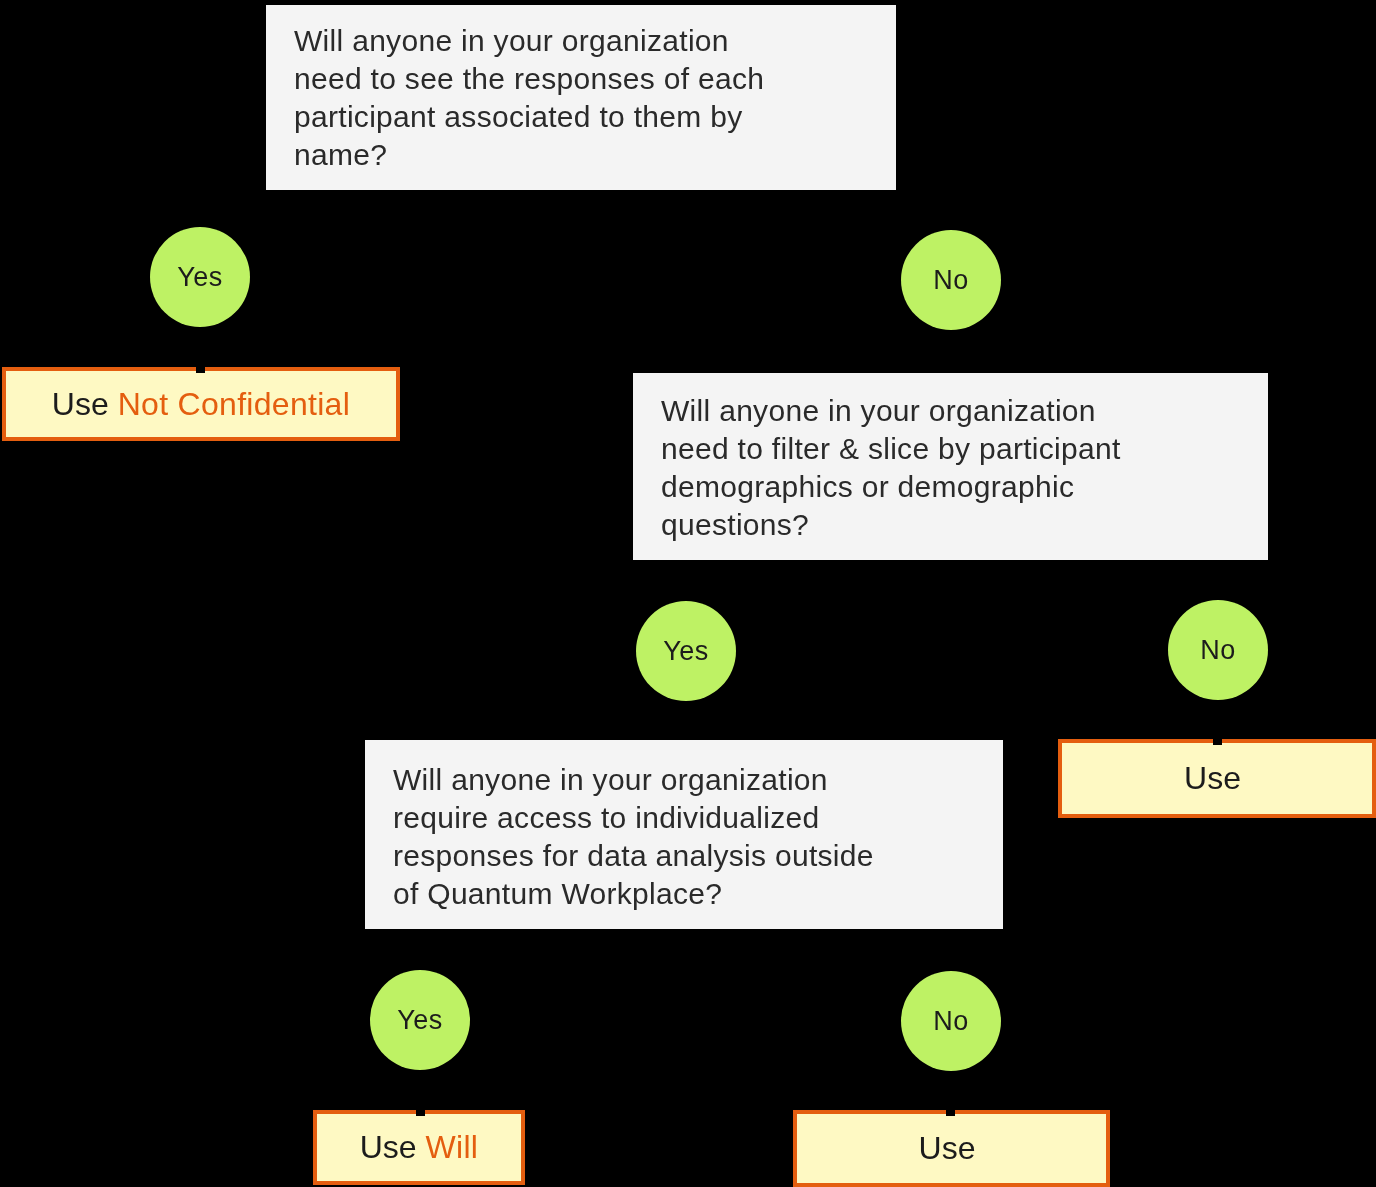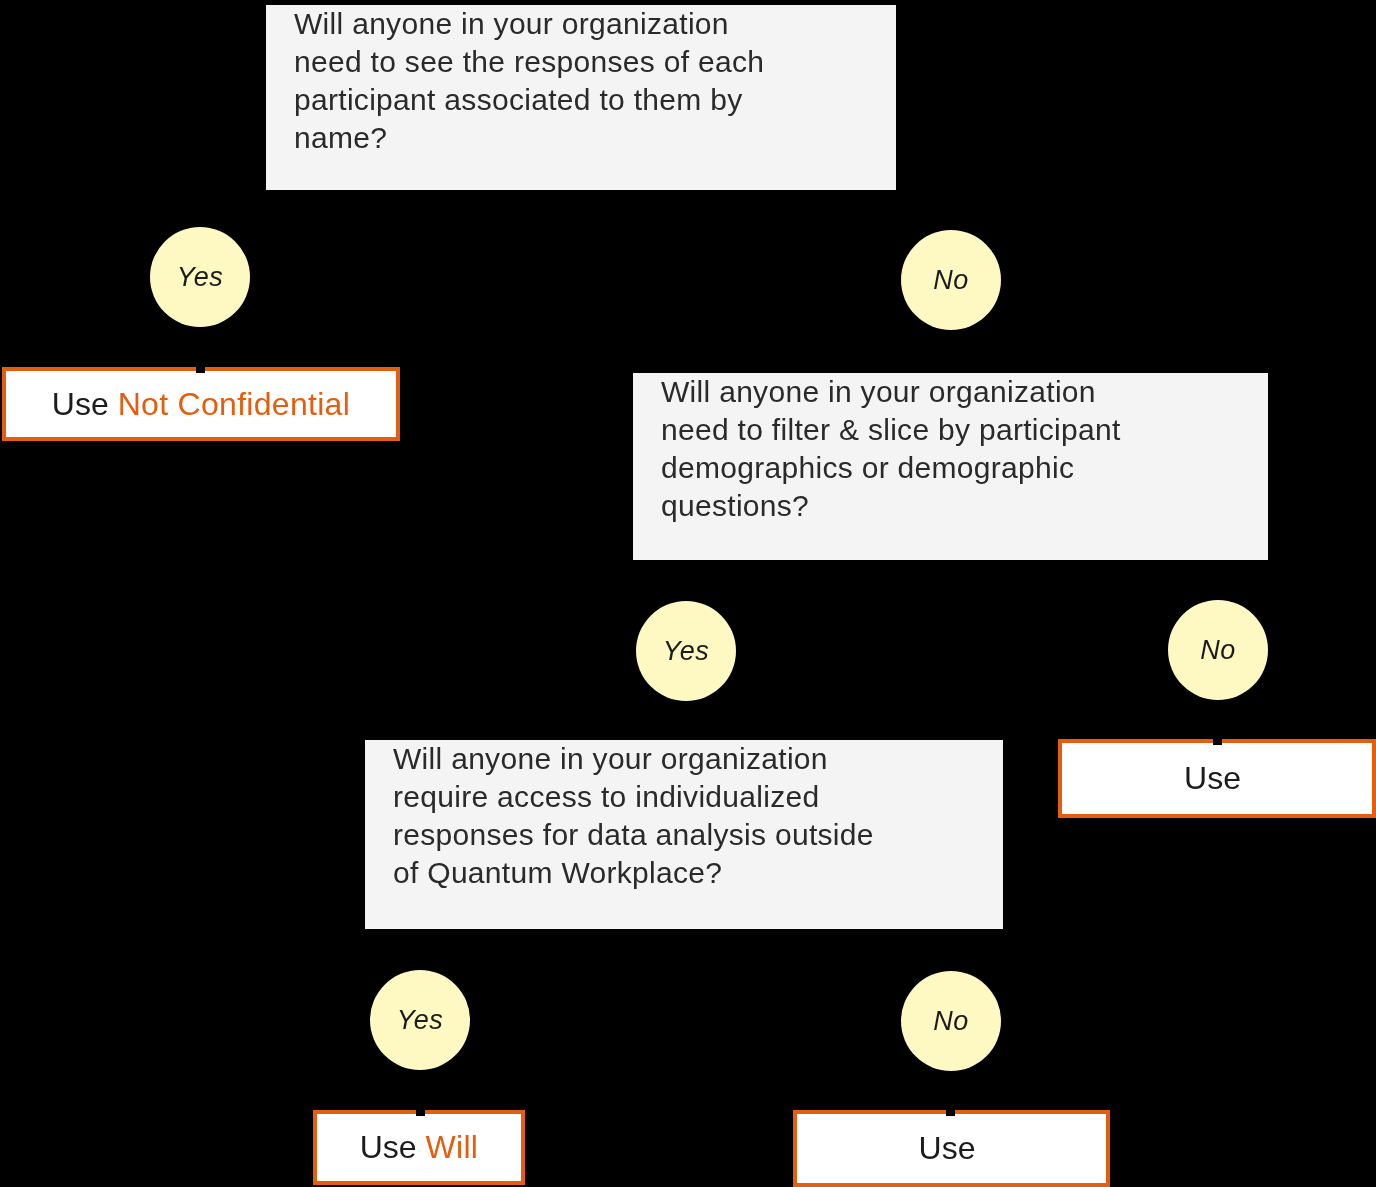--- a/index.html
+++ b/index.html
@@ -13,47 +13,46 @@
     height: 1187px;
     background: #000000;
     overflow: hidden;
     font-family: "Liberation Sans", sans-serif;
   }
   .qbox {
     position: absolute;
     background: #F4F4F4;
     color: #2A2A2A;
     display: flex;
-    align-items: flex-start;
+    align-items: flex-end;
     box-sizing: border-box;
-    padding: 0 28px;
+    padding: 16px 28px;
   }
   .qbox .qtext {
     font-size: 30px;
     line-height: 38px;
     letter-spacing: 0.3px;
     white-space: pre-line;
   }
   .circle {
     position: absolute;
     width: 100px;
     height: 100px;
     border-radius: 50%;
-    background: #fef9c3;
+    background: #bef264;
     color: #1C1C1C;
     display: flex;
     align-items: center;
     justify-content: center;
     font-size: 27px;
     letter-spacing: 0.5px;
-    font-style: italic;
   }
   .result {
     position: absolute;
-    background: #ffffff;
+    background: #fef9c3;
     border: 4px solid #E45E0F;
     box-sizing: border-box;
     display: flex;
     align-items: center;
     justify-content: center;
     font-size: 32px;
     color: #1C1C1C;
     white-space: pre;
   }
   .result .kw {

